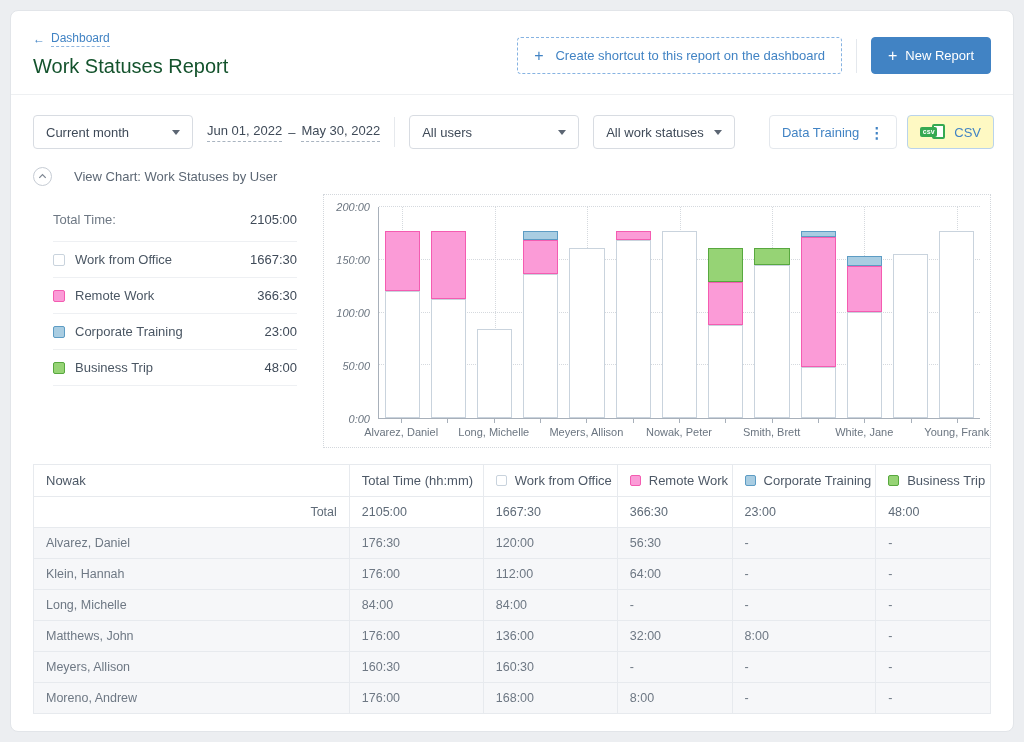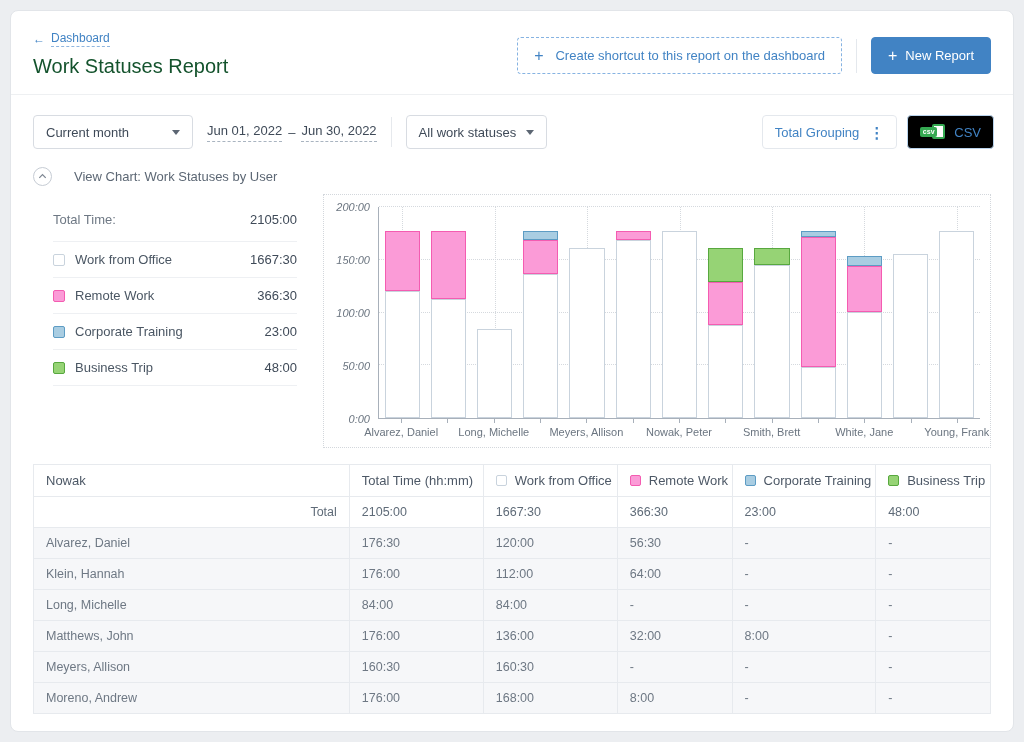--- a/index.html
+++ b/index.html
@@ -52,21 +52,21 @@
   .v-divider { width:1px; height:30px; background:#e6e9ed; }
   .filters-right { margin-left:auto; display:flex; align-items:center; gap:10px; }
   .btn-grouping {
     display:flex; align-items:center; gap:10px; height:34px; padding:0 12px;
     border:1px solid #e4e8ed; border-radius:4px; background:#fff;
     color:#4183c4; font-size:13px; cursor:pointer;
   }
   .kebab { color:#4183c4; font-size:15px; font-weight:bold; line-height:1; }
   .btn-csv {
     display:flex; align-items:center; gap:9px; height:34px; padding:0 12px;
-    background:#000000; border:1px solid #b9d3ec; border-radius:4px;
+    background:#fef9c3; border:1px solid #b9d3ec; border-radius:4px;
     color:#4183c4; font-size:13px; cursor:pointer;
   }
   .csv-icon { position:relative; width:25px; height:17px; }
   .csv-back { position:absolute; right:0; top:0; width:13px; height:15px; background:#fff; border:2px solid #35a952; border-radius:2px; }
   .csv-front { position:absolute; left:0; top:3px; width:17px; height:10px; background:#35a952; border-radius:2px; color:#fff; font-size:7px; font-weight:bold; display:flex; align-items:center; justify-content:center; letter-spacing:.2px; }
   
   .chart-toggle { display:flex; align-items:center; gap:22px; margin:18px 22px 0 22px; cursor:pointer; }
   .circle-chevron { width:19px; height:19px; border:1px solid #c6ccd4; border-radius:50%; display:flex; align-items:center; justify-content:center; background:#fff; }
   .chart-toggle-label { font-size:13px; color:#5c6774; }
   
@@ -131,30 +131,34 @@
   <div class="header-rule"></div>
 
   <div class="filters">
     <div class="select" style="min-width:160px">
       <span>Current month</span>
       <span class="caret"></span>
     </div>
     <div class="date-range">
       <span class="date-chip">Jun 01, 2022</span>
       <span>–</span>
-      <span class="date-chip">Jun 30, 2022</span>
+      <span class="date-chip">May 30, 2022</span>
     </div>
     <div class="v-divider"></div>
+    <div class="select" style="min-width:170px">
+      <span>All users</span>
+      <span class="caret"></span>
+    </div>
     <div class="select">
       <span>All work statuses</span>
       <span class="caret"></span>
     </div>
     <div class="filters-right">
       <button class="btn-grouping">
-        <span>Total Grouping</span>
+        <span>Data Training</span>
         <span class="kebab">⋮</span>
       </button>
       <button class="btn-csv">
         <span class="csv-icon">
           <span class="csv-back"></span>
           <span class="csv-front">csv</span>
         </span>
         <span>CSV</span>
       </button>
     </div>

